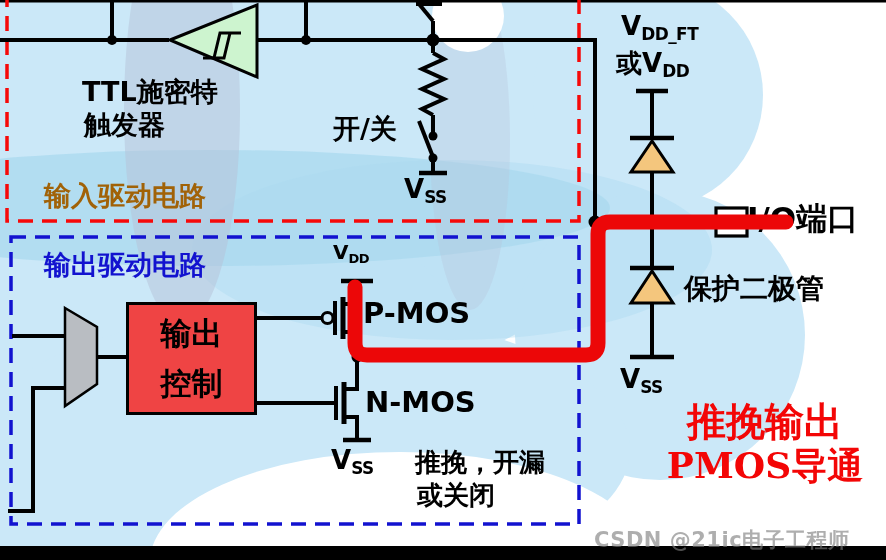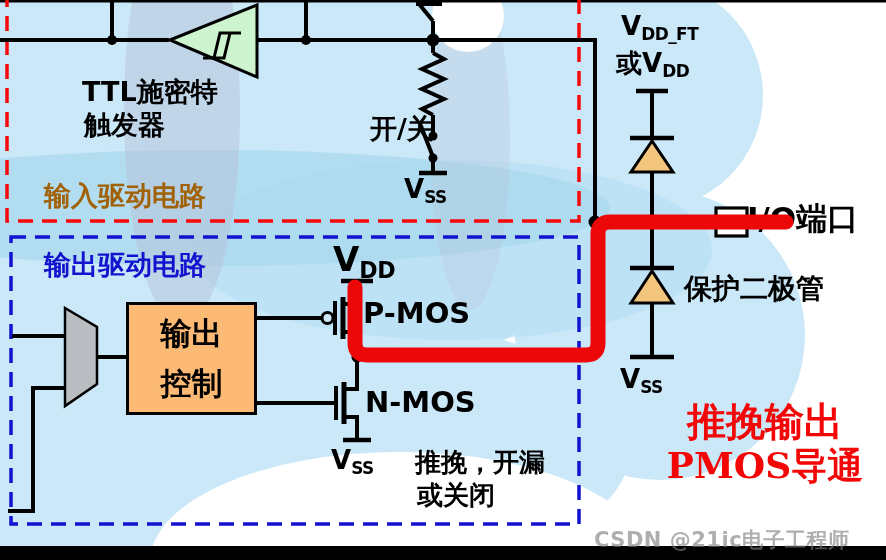--- a/index.html
+++ b/index.html
@@ -6,21 +6,21 @@
   #stage{position:relative;width:886px;height:560px;overflow:hidden;background:#fff;
          font-family:"DejaVu Sans","Liberation Sans",sans-serif;}
   #stage svg{position:absolute;left:0;top:0;}
   #base-svg{z-index:1;}
   #overlay-svg{z-index:20;pointer-events:none;}
   .label{position:absolute;z-index:10;font-weight:bold;color:#000;white-space:nowrap;line-height:1.05;}
   .label sub{font-size:65%;font-weight:bold;vertical-align:-0.30em;letter-spacing:-0.5px;}
   .red{color:#a16207;}
   .blue{color:#1212cf;}
   .ctrl-box{position:absolute;z-index:9;left:126px;top:302px;width:131px;height:113px;
-            background:#fdba74;border:3px solid #000;box-sizing:border-box;
+            background:#ef4444;border:3px solid #000;box-sizing:border-box;
             display:flex;flex-direction:column;align-items:center;justify-content:center;gap:8px;
             font-weight:bold;font-size:31px;}
   .annotation{position:absolute;z-index:10;left:646px;top:398px;width:238px;text-align:center;
               color:#f30606;font-weight:bold;font-family:"DejaVu Serif","Liberation Serif",serif;}
   .annotation .a1{font-size:39px;line-height:1.18;}
   .annotation .a3{font-size:36px;line-height:1.22;}
   .watermark{position:absolute;z-index:22;left:594px;top:526px;font-size:21px;font-weight:bold;
              color:rgba(125,125,125,0.62);letter-spacing:0.5px;}
 </style>
 </head>
@@ -136,42 +136,42 @@
       <circle cx="433" cy="158" r="4.5"></circle>
       <circle cx="595" cy="222" r="6.5"></circle>
       <circle cx="357" cy="357" r="5.5"></circle>
     </g>
   </svg>
 
   <div class="label" style="left:82px;top:78px;font-size:27px;">TTL施密特</div>
   <div class="label" style="left:84px;top:111px;font-size:27px;">触发器</div>
   <div class="label red" style="left:44px;top:182px;font-size:27px;">输入驱动电路</div>
   <div class="label blue" style="left:44px;top:251px;font-size:27px;">输出驱动电路</div>
-  <div class="label" style="left:333px;top:115px;font-size:27px;margin-left:37px;">开/关</div>
+  <div class="label" style="left:333px;top:115px;font-size:27px;">开/关</div>
 
   <div class="label" style="left:404px;top:176px;font-size:26px;">
     <span>V</span><sub>SS</sub>
   </div>
 
   <div class="label" style="left:621px;top:13px;font-size:26px;">
     <span>V</span><sub>DD_FT</sub>
   </div>
   <div class="label" style="left:616px;top:50px;font-size:26px;">
     <span>或</span><span>V</span><sub>DD</sub>
   </div>
 
   <div class="label" style="left:747px;top:202px;font-size:31px;">
     <span>I/O</span><span>端口</span>
   </div>
   <div class="label" style="left:684px;top:274px;font-size:28px;">保护二极管</div>
   <div class="label" style="left:620px;top:366px;font-size:26px;">
     <span>V</span><sub>SS</sub>
   </div>
 
-  <div class="label" style="left:333px;top:242px;font-size:34px;">
+  <div class="label" style="left:333px;top:242px;font-size:20px;">
     <span>V</span><sub>DD</sub>
   </div>
   <div class="label" style="left:363px;top:298px;font-size:29px;">P-MOS</div>
   <div class="label" style="left:365px;top:387px;font-size:29px;">N-MOS</div>
   <div class="label" style="left:331px;top:447px;font-size:26px;">
     <span>V</span><sub>SS</sub>
   </div>
   <div class="label" style="left:415px;top:449px;font-size:26px;text-align:center;">推挽，开漏</div>
   <div class="label" style="left:417px;top:482px;font-size:26px;">或关闭</div>
 

